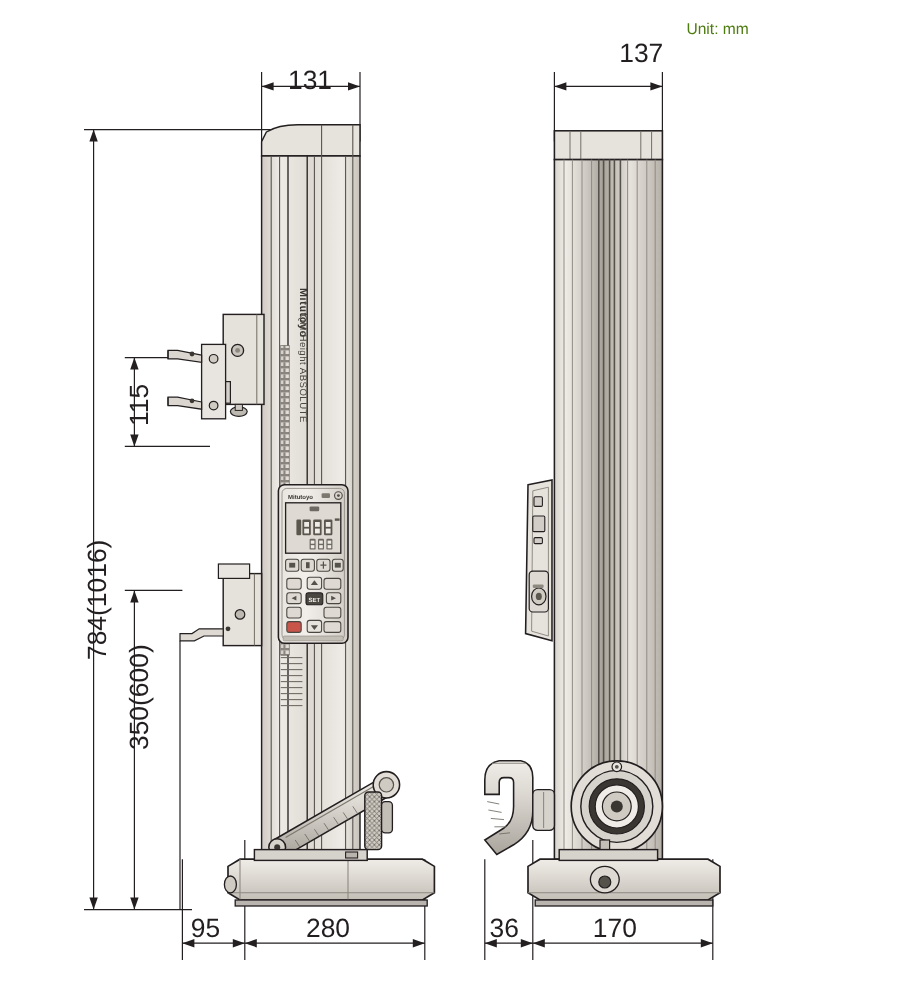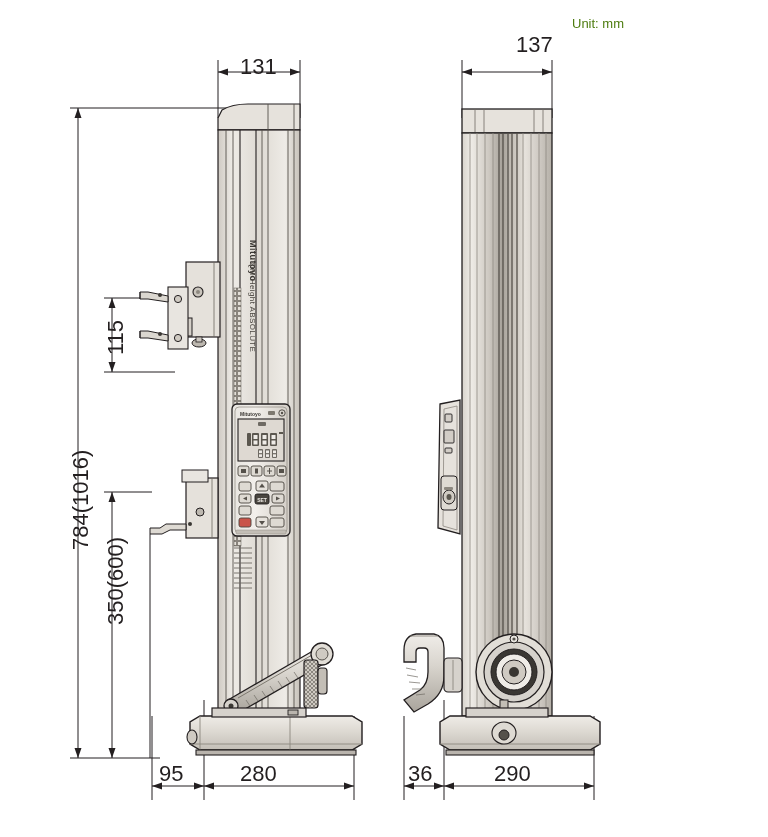--- a/index.html
+++ b/index.html
@@ -415,17 +415,17 @@
   <div class="unit-note"><span>Unit: mm</span><br></div>
 
   <div class="dim-label" style="left:240px;top:32px;margin-top:22px;">131</div>
   <div class="dim-label" style="left:516px;top:32px;">137</div>
 
   <div class="dim-label vert" style="left:68px;top:550px;">784(1016)</div>
   <div class="dim-label vert" style="left:103px;top:625px;">350(600)</div>
   <div class="dim-label vert" style="left:103px;top:355px;">115</div>
 
   <div class="dim-label" style="left:159px;top:761px;">95</div>
-  <div class="dim-label" style="left:240px;top:761px;">280</div>
+  <div class="dim-label" style="left:255px;top:761px;">280</div>
   <div class="dim-label" style="left:408px;top:761px;">36</div>
-  <div class="dim-label" style="left:494px;top:761px;">290</div>
+  <div class="dim-label" style="left:494px;top:761px;">170</div>
 
 </div>
 
 </body></html>

